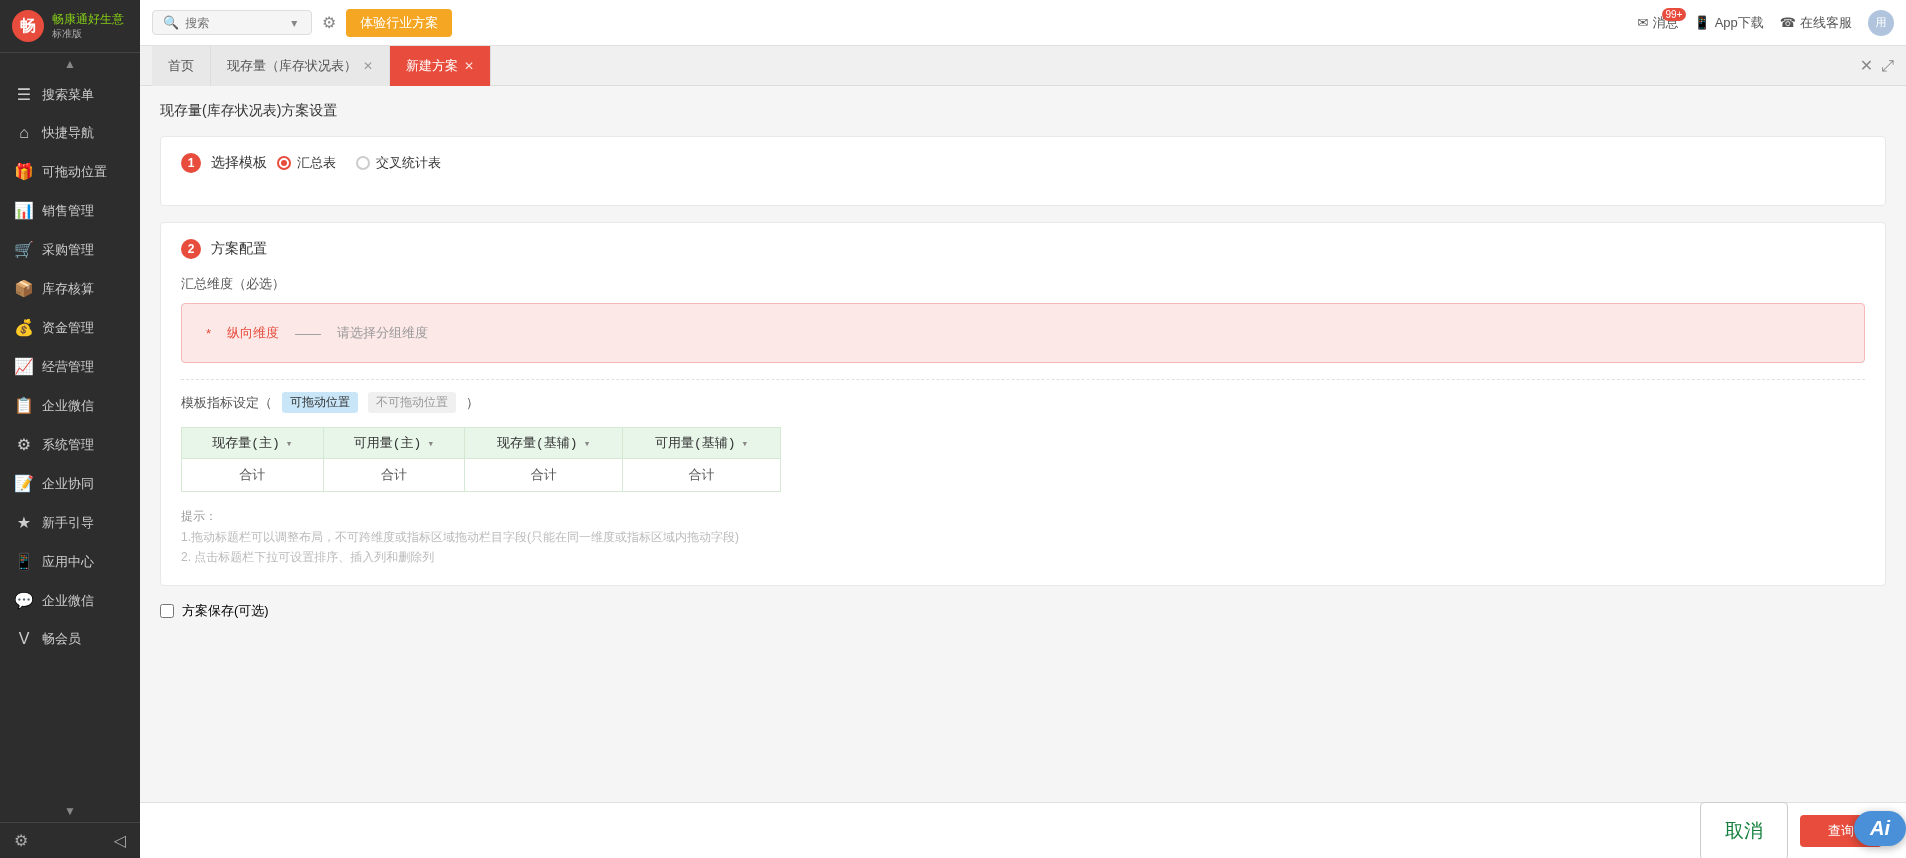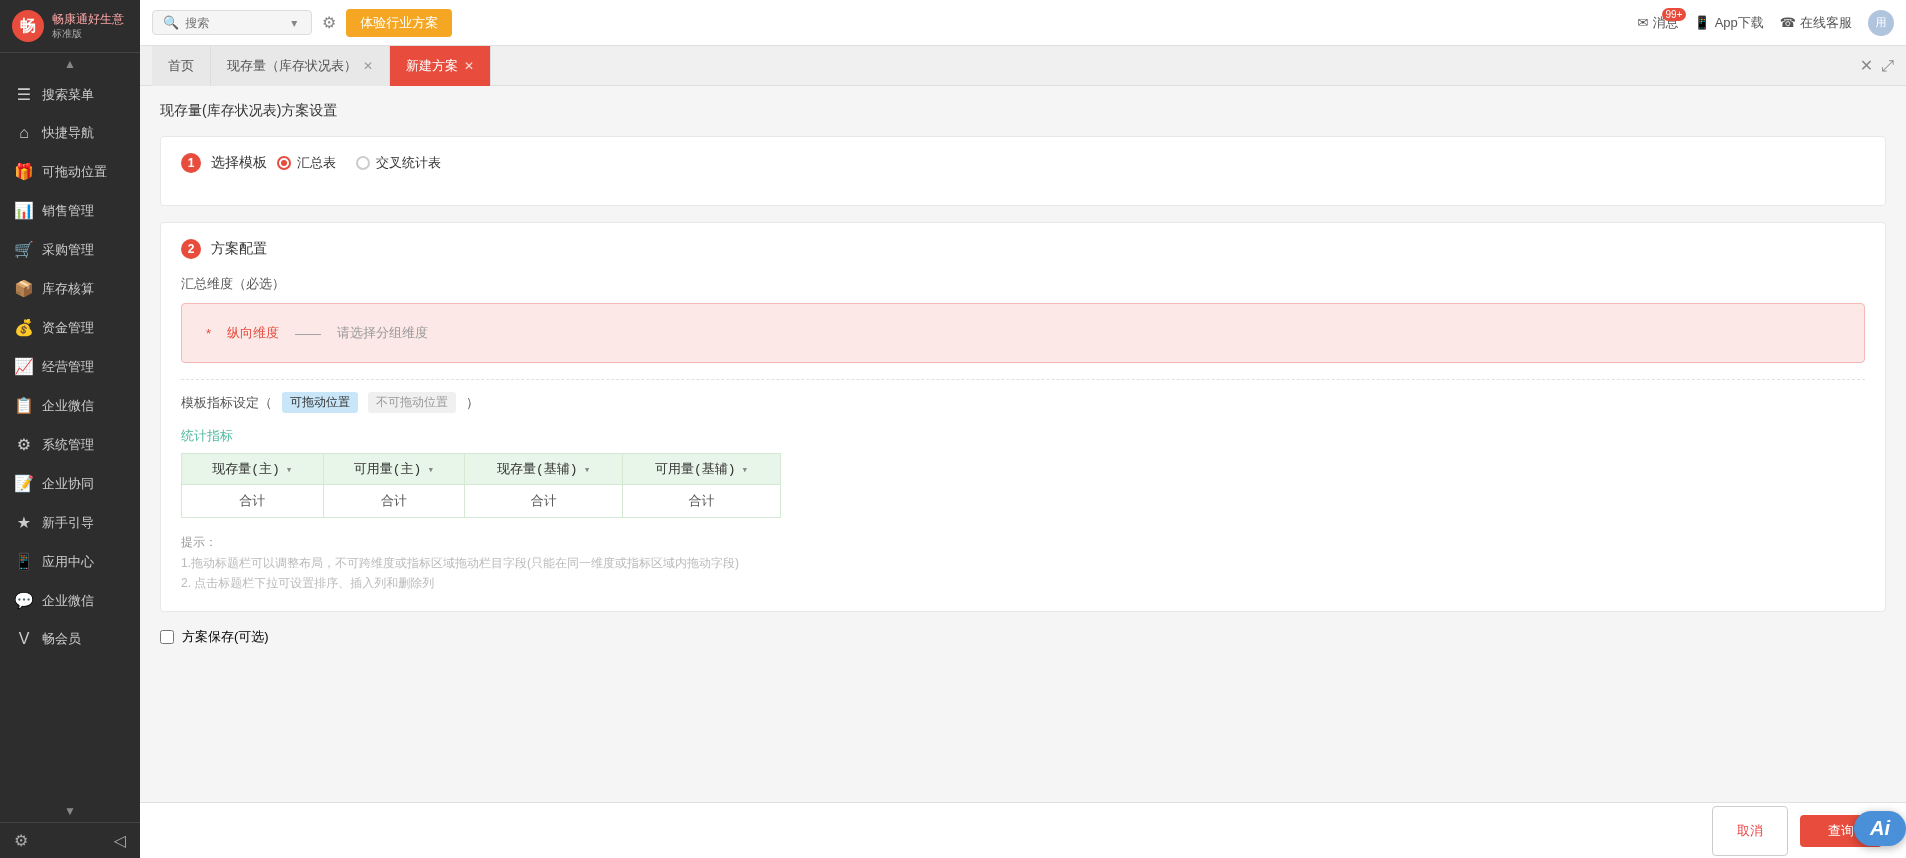--- a/index.html
+++ b/index.html
@@ -23,21 +23,21 @@
       align-items: center;
       gap: 8px;
     }
     .sidebar-logo-icon {
       width: 32px; height: 32px;
       background: #e74c3c;
       border-radius: 50%;
       display: flex; align-items: center; justify-content: center;
       color: white; font-size: 16px; font-weight: bold;
     }
-    .sidebar-logo-text { color: #fca5a5; font-size: 12px; line-height: 1.4; }
+    .sidebar-logo-text { color: #84cc16; font-size: 12px; line-height: 1.4; }
     .sidebar-logo-badge { font-size: 10px; color: #aaa; }
     .sidebar-scroll-up, .sidebar-scroll-down {
       text-align: center; padding: 4px; color: #888; cursor: pointer; font-size: 12px;
     }
     .sidebar-nav { flex: 1; overflow: hidden; }
     .sidebar-item {
       display: flex; align-items: center; gap: 8px;
       padding: 10px 14px; cursor: pointer; color: #ccc; font-size: 13px;
     }
     .sidebar-item-icon { font-size: 16px; width: 20px; text-align: center; }
@@ -207,22 +207,22 @@
     
     .footer-bar {
       background: #fff;
       border-top: 1px solid #e0e0e0;
       height: 56px;
       display: flex; align-items: center; justify-content: flex-end;
       padding: 0 24px; gap: 12px;
       flex-shrink: 0;
     }
     .btn-cancel {
-      background: #fff; border: 1px solid #ccc; color: #ef4444;
-      padding: 15px 24px; border-radius: 4px; cursor: pointer; font-size: 13px;
+      background: #fff; border: 1px solid #ccc; color: #15803d;
+      padding: 15px 24px; border-radius: 4px; cursor: pointer; font-size: 19px;
     }
     .btn-query {
       background: #e74c3c; color: #fff; border: none;
       padding: 7px 28px; border-radius: 4px; cursor: pointer; font-size: 13px;
     }
   </style>
 </head>
 <body>
 
 <div class="sidebar">
@@ -398,21 +398,20 @@
 
       <div class="indicator-settings">
         <div class="indicator-label">
           <span>模板指标设定（</span>
           <span class="drag-badge">可拖动位置</span>
           <span class="no-drag-badge">不可拖动位置</span>
           <span>）</span>
         </div>
       </div>
 
-      <div class="stat-section-label">统计指标</div>
       <table class="stat-table">
         <thead>
           <tr>
             <th>
               <div class="col-header">
                 <span>现存量(主)</span>
                 <span class="col-chevron">▾</span>
               </div>
             </th>
             <th>

